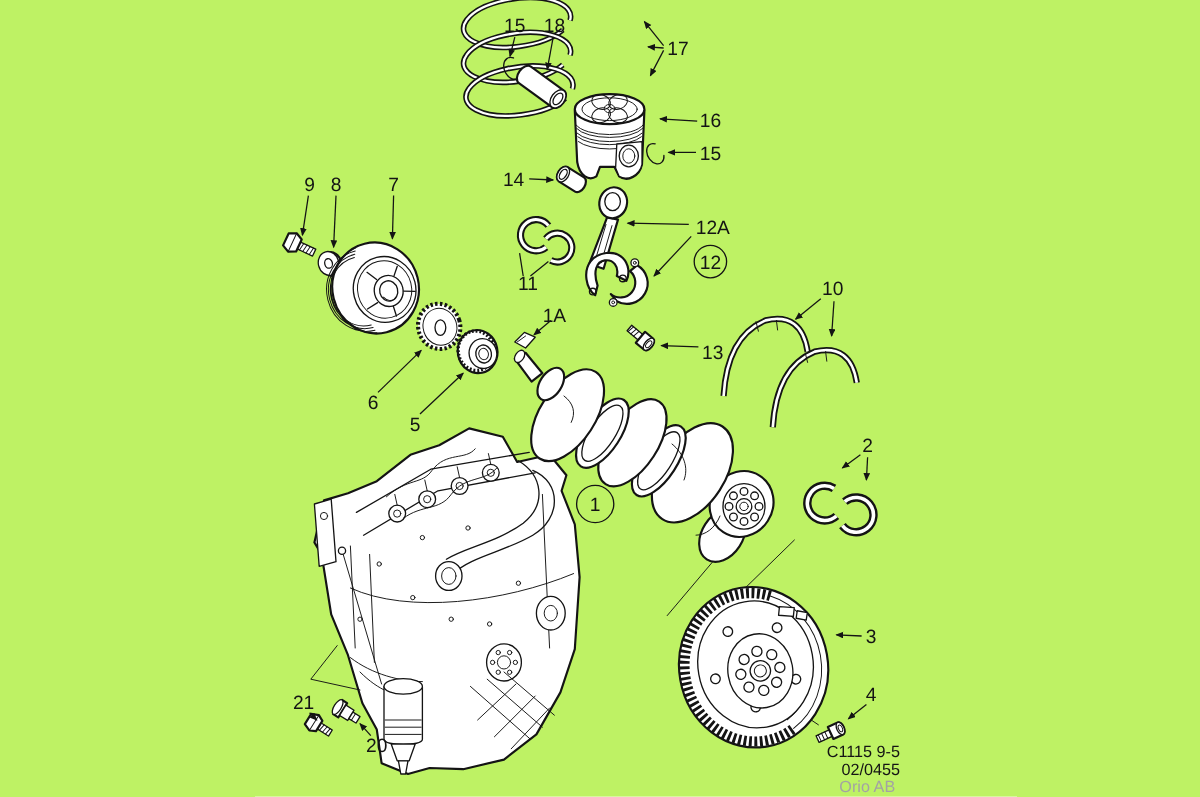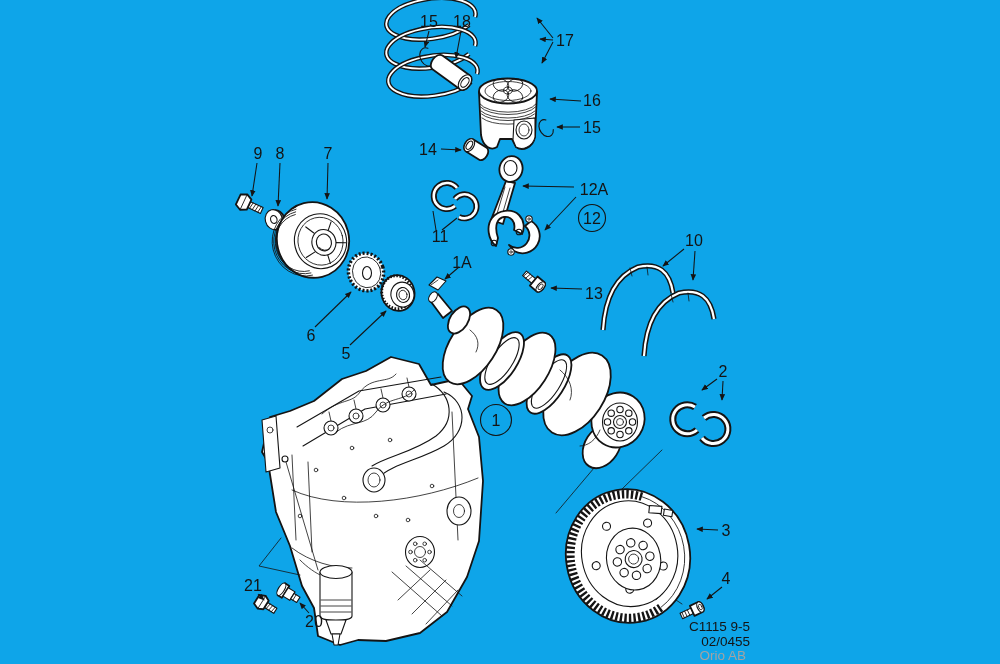--- a/index.html
+++ b/index.html
@@ -1,16 +1,16 @@
 <!DOCTYPE html>
 <html><head>
 <meta charset="utf-8">
 <style>
   html,body{margin:0;padding:0;background:#ffffff;}
-  .stage{position:relative;width:1000px;height:664px;background:#0ea5e9;overflow:hidden;
+  .stage{position:relative;width:1000px;height:664px;background:#bef264;overflow:hidden;
          font-family:"Liberation Sans",sans-serif;}
   svg text{font-family:"Liberation Sans",sans-serif;fill:#141414;}
   .lbl{font-size:16px;text-anchor:middle;}
   .cnum{font-size:16px;text-anchor:middle;}
   .foot{font-size:13.5px;text-anchor:end;}
   .foot.muted{fill:#a3a3a3;}
   .s1{fill:none;stroke:#141414;stroke-width:1.1;stroke-linecap:round;stroke-linejoin:round;}
   .s0{fill:none;stroke:#141414;stroke-width:0.8;stroke-linecap:round;stroke-linejoin:round;}
   .w{fill:#fff;stroke:#141414;stroke-width:1.8;stroke-linecap:round;stroke-linejoin:round;}
   .w1{fill:#fff;stroke:#141414;stroke-width:1.1;stroke-linecap:round;stroke-linejoin:round;}

